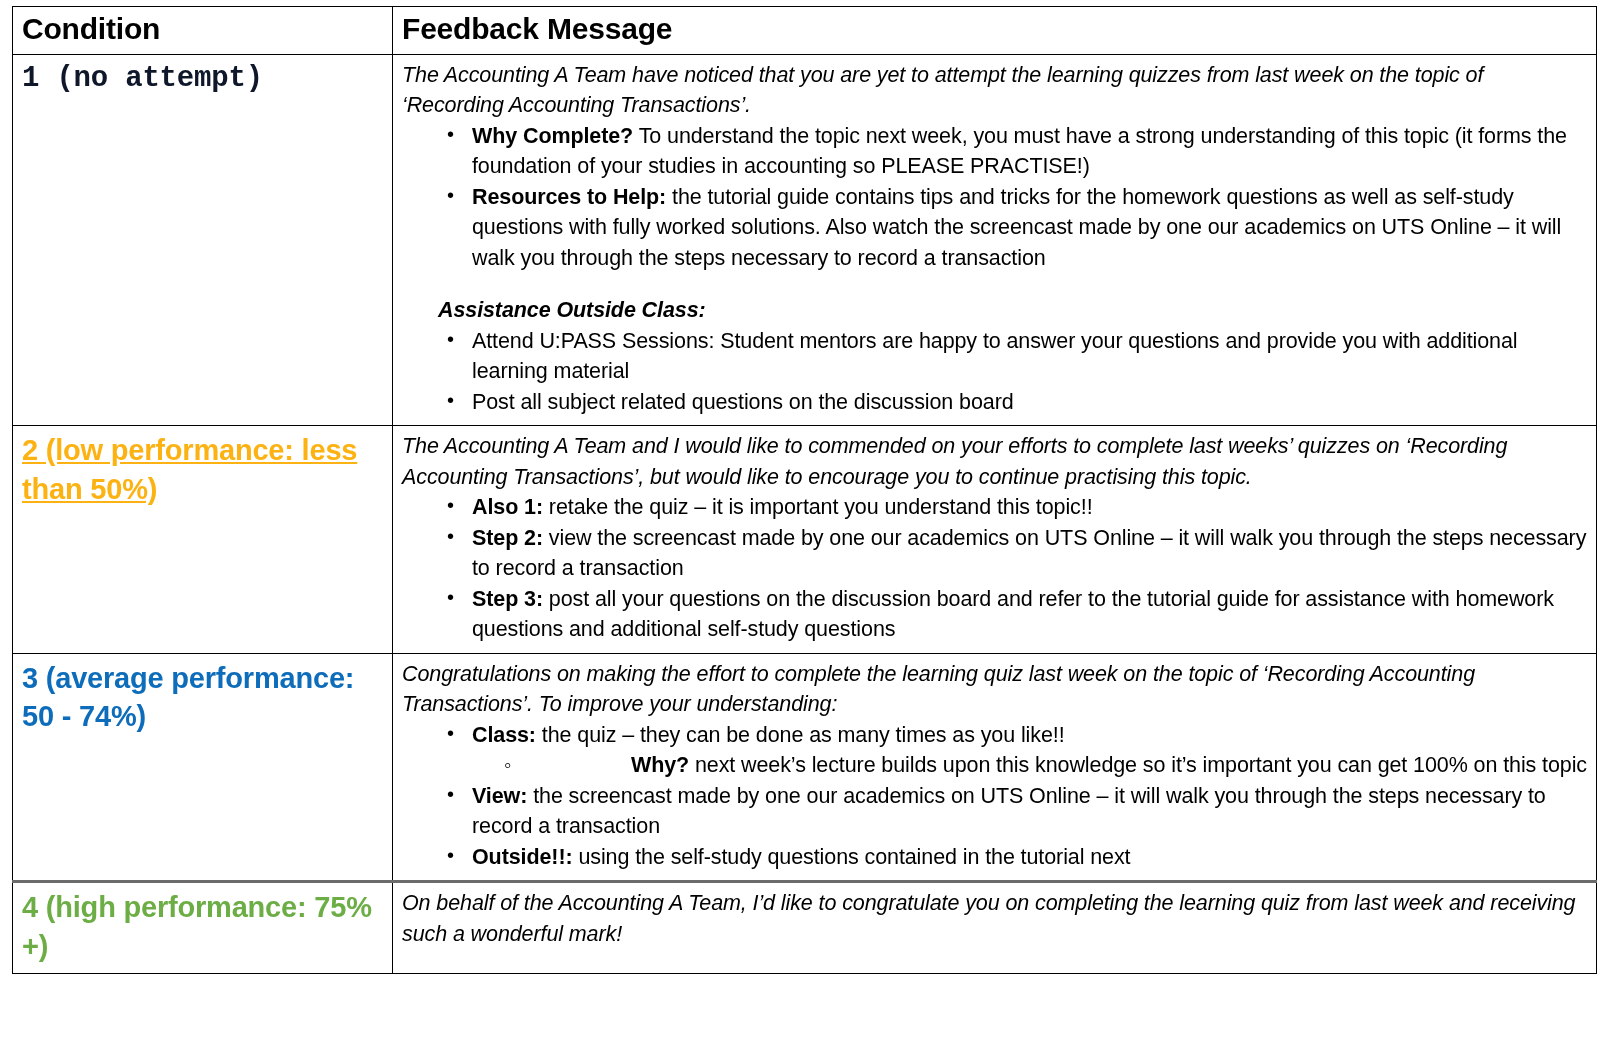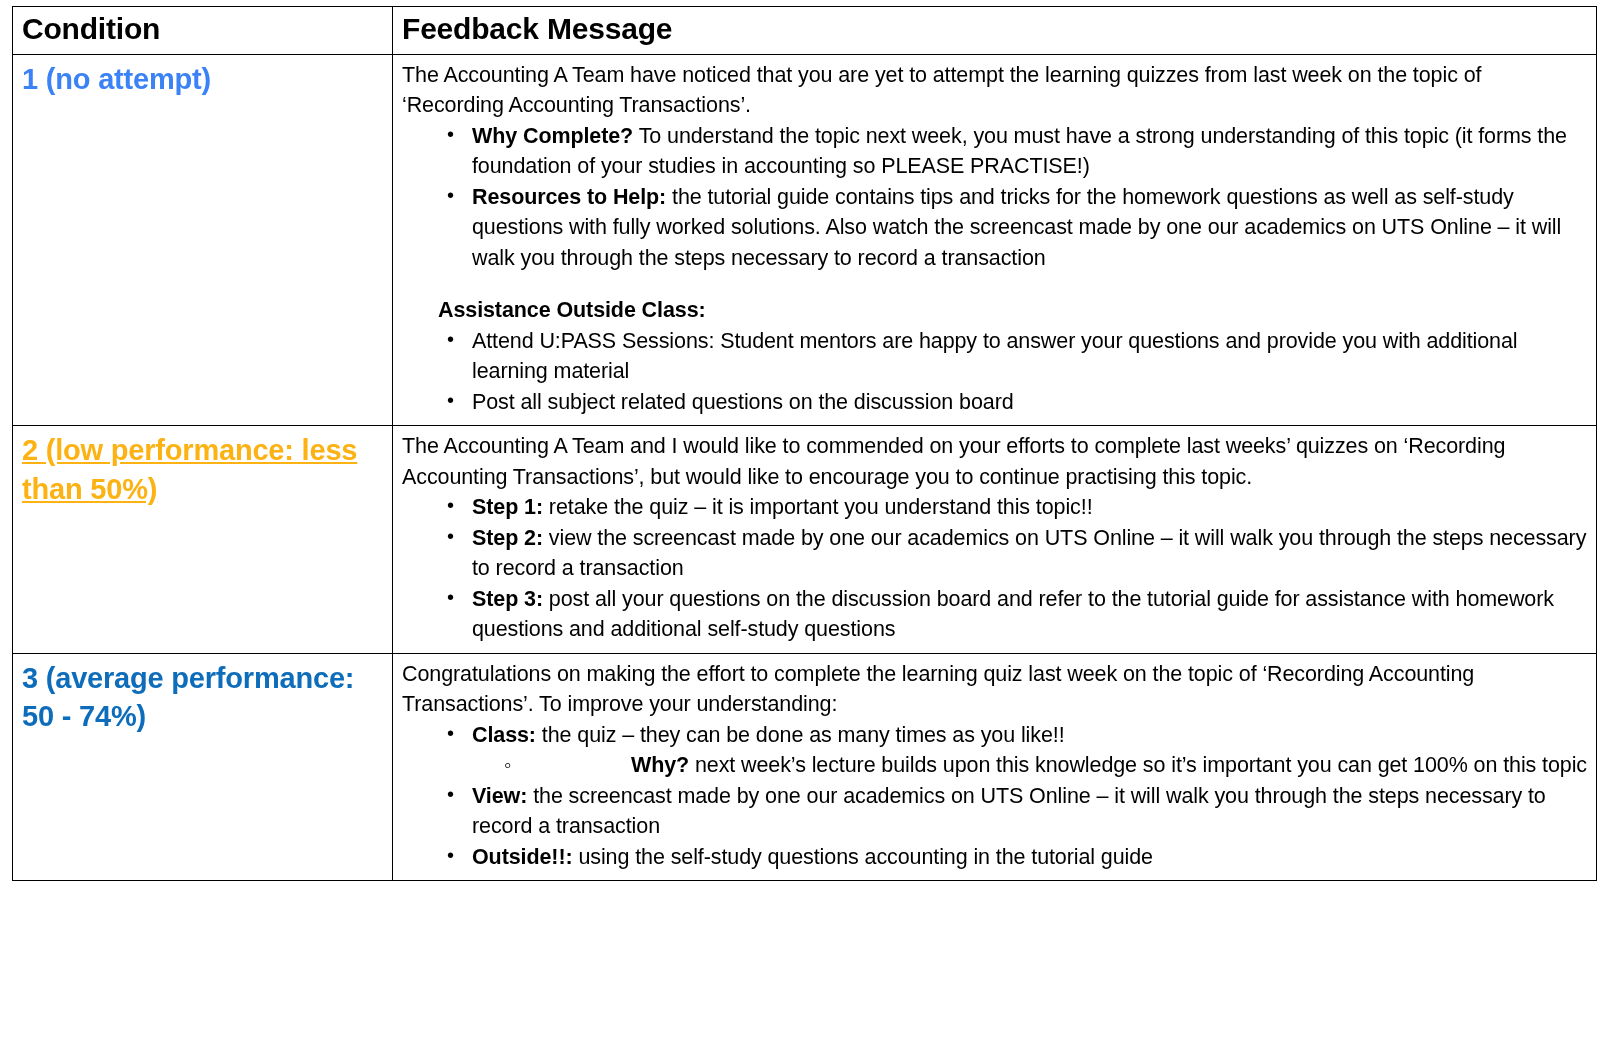--- a/index.html
+++ b/index.html
@@ -50,34 +50,35 @@
   }
 
   
   .cond {
     font-size: 29px;
     font-weight: bold;
     line-height: 1.32;
     letter-spacing: -0.2px;
     padding-top: 6px;
   }
-  .cond-1 { color: #3b82f6; }
+  .cond-1 { color: #0f172a; font-family: Liberation Mono, monospace; }
   .cond-2 { color: #FBB212; text-decoration: underline; }
   .cond-3 { color: #0E6DBA; margin-left: 14px; }
   .cond-4 { color: #6CAE45; }
 
   
   .msg {
     font-size: 21.5px;
     color: #000000;
     line-height: 1.42;
     letter-spacing: -0.1px;
   }
   .msg p {
     margin: 0 0 0 0;
+    font-style: italic;
   }
   .msg p.spaced-above {
     margin-top: 22px;
     margin-left: 36px;
   }
   .msg b { font-weight: bold; }
 
   ul.lvl1 {
     margin: 0;
     padding: 0 0 0 70px;
@@ -151,40 +152,46 @@
             <li><span>Post all subject related questions on the discussion board</span></li>
           </ul>
         </td>
       </tr>
 
       <tr class="row-2">
         <td class="cond cond-2">2 (low performance: less than 50%)</td>
         <td class="msg">
           <p>The Accounting A Team and I would like to commended on your efforts to complete last weeks’ quizzes on ‘Recording Accounting Transactions’, but would like to encourage you to continue practising this topic.</p>
           <ul class="lvl1">
-            <li><b>Step 1:</b><span> retake the quiz – it is important you understand this topic!!</span></li>
+            <li><b>Also 1:</b><span> retake the quiz – it is important you understand this topic!!</span></li>
             <li><b>Step 2:</b><span> view the screencast made by one our academics on UTS Online – it will walk you through the steps necessary to record a transaction</span></li>
             <li><b>Step 3:</b><span> post all your questions on the discussion board and refer to the tutorial guide for assistance with homework questions and additional self-study questions</span></li>
           </ul>
         </td>
       </tr>
 
       <tr class="row-3">
         <td class="cond cond-3">3 (average performance: 50 - 74%)</td>
         <td class="msg">
           <p>Congratulations on making the effort to complete the learning quiz last week on the topic of ‘Recording Accounting Transactions’.  To improve your understanding:</p>
           <ul class="lvl1">
             <li>
               <b>Class:</b><span> the quiz – they can be done as many times as you like!!</span>
               <ul class="lvl2">
                 <li><b>Why?</b><span> next week’s lecture builds upon this knowledge so it’s important you can get 100% on this topic</span></li>
               </ul>
             </li>
             <li><b>View:</b><span> the screencast made by one our academics on UTS Online – it will walk you through the steps necessary to record a transaction</span></li>
-            <li><b>Outside!!:</b><span> using the self-study questions accounting in the tutorial guide</span></li>
+            <li><b>Outside!!:</b><span> using the self-study questions contained in the tutorial next</span></li>
           </ul>
         </td>
       </tr>
 
+      <tr class="row-4 row-last">
+        <td class="cond cond-4">4 (high performance: 75% +)</td>
+        <td class="msg">
+          <p>On behalf of the Accounting A Team, I’d like to congratulate you on completing the learning quiz from last week and receiving such a wonderful mark!</p>
+        </td>
+      </tr>
 
     </tbody>
   </table>
 </div>
 
 </body></html>

